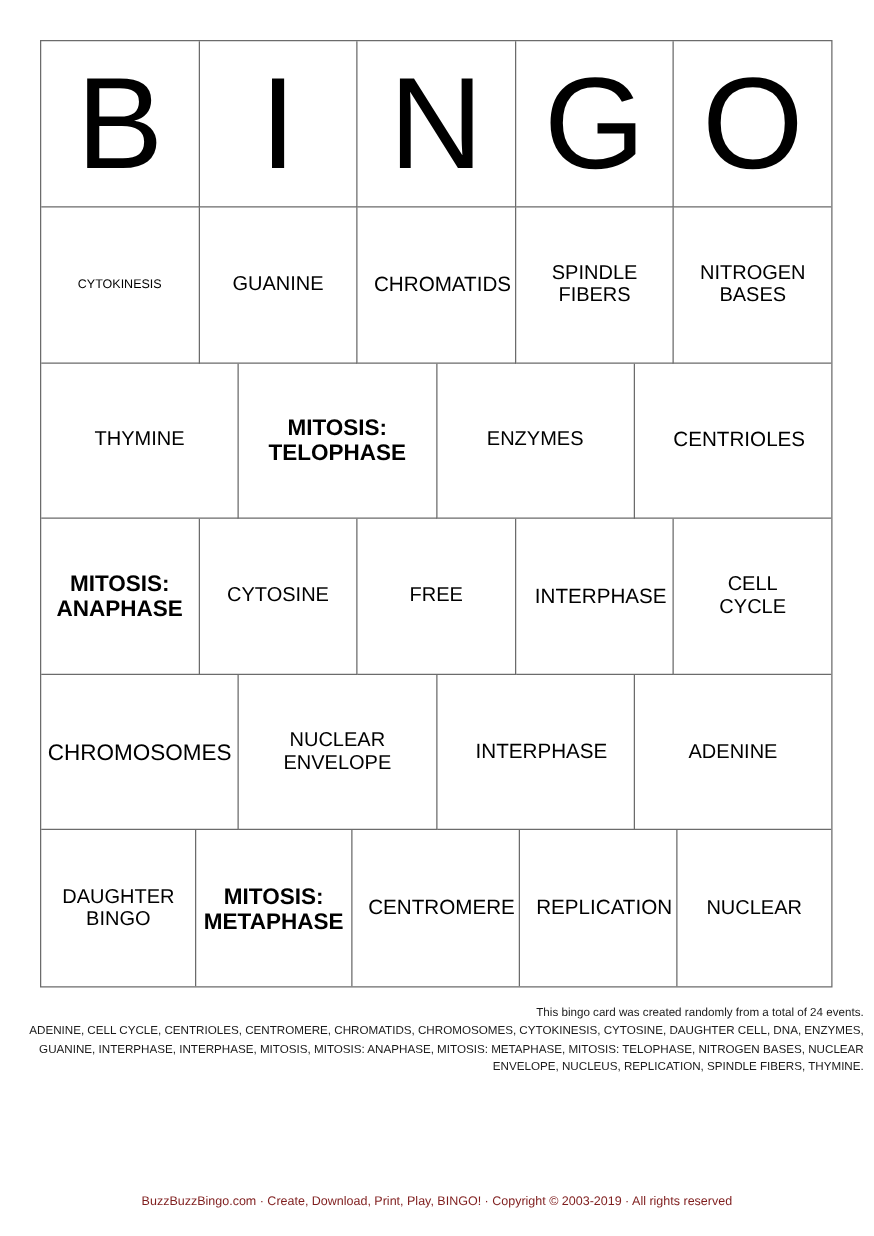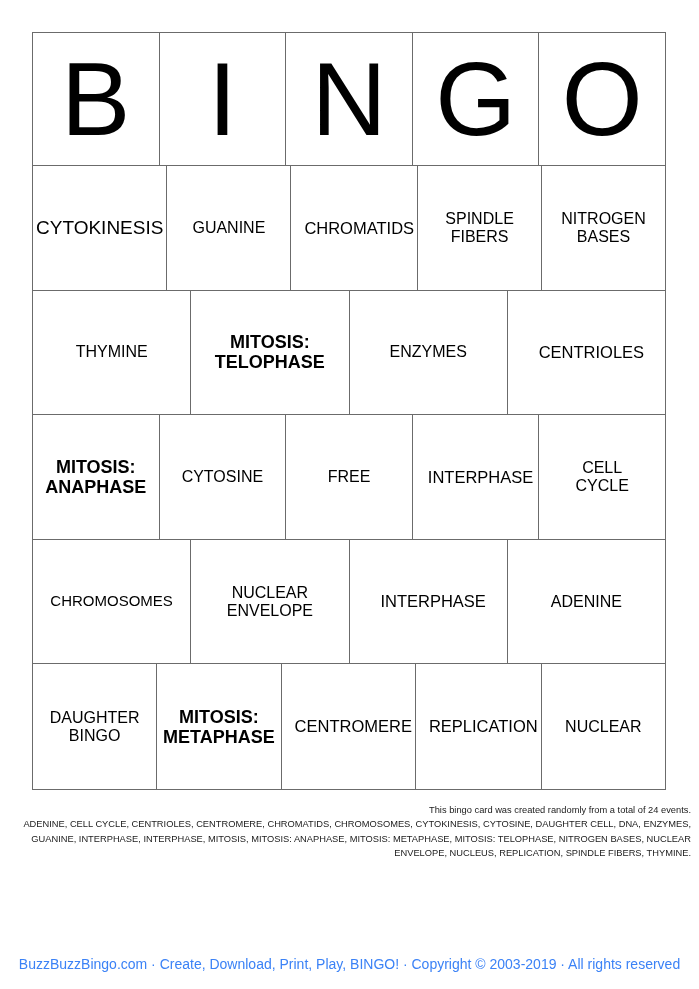--- a/index.html
+++ b/index.html
@@ -69,44 +69,44 @@
 
   .cell .txt {
     display: block;
     white-space: pre-line;
   }
 
   
   .fs-xl  { font-size: 16px; }
   .fs-lg  { font-size: 18px; font-weight: bold; }
   .fs-md  { font-size: 16.5px; margin-left: 10px; }
-  .fs-sm  { font-size: 19px; }
-  .fs-xs  { font-size: 15px; }
+  .fs-sm  { font-size: 10px; }
+  .fs-xs  { font-size: 18px; }
 
   #notes {
     position: absolute;
     left: 8px;
     top: 803px;
     width: 683px;
     font-size: 9.3px;
     line-height: 1.55;
     color: #1a1a1a;
     text-align: right;
   }
   #notes .note-line { display: block; }
   #notes .word-list { display: block; }
 
   #footer {
     position: absolute;
     left: 0;
     top: 956px;
     width: 699px;
     text-align: center;
-    font-size: 14px;
-    color: #3b82f6;
+    font-size: 10px;
+    color: #7f1d1d;
   }
 </style>
 </head>
 <body>
 
 <div id="card">
 
   <div class="header-row">
     <div class="header-cell">
         <span>B</span>

